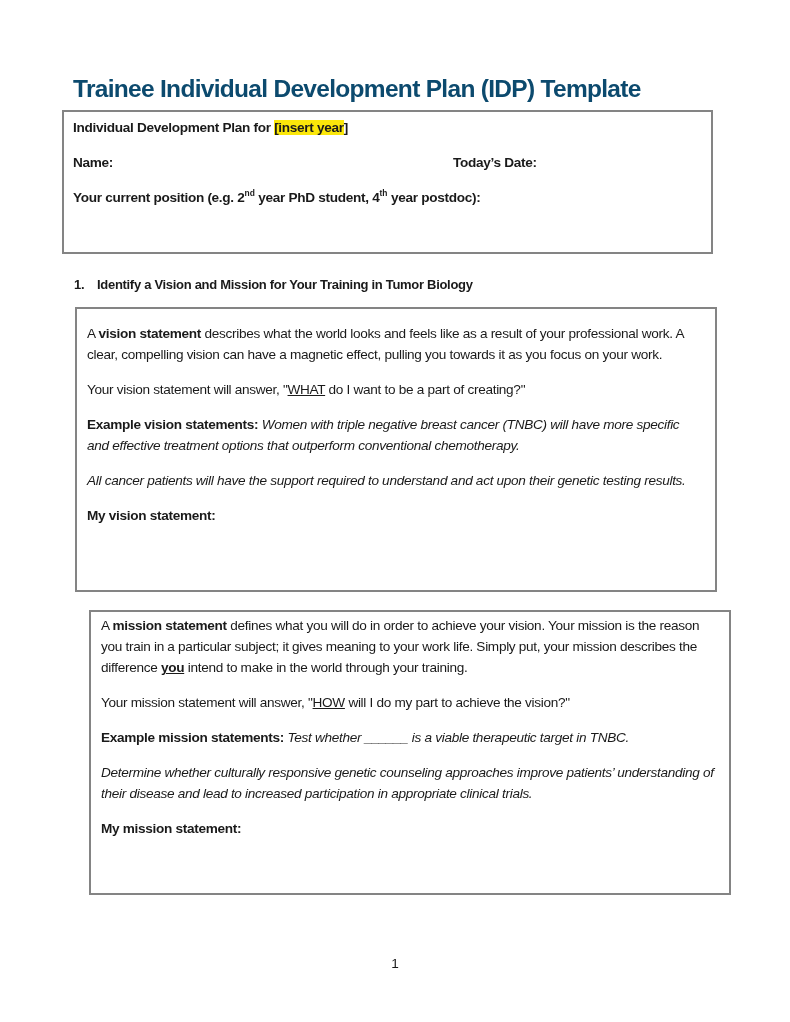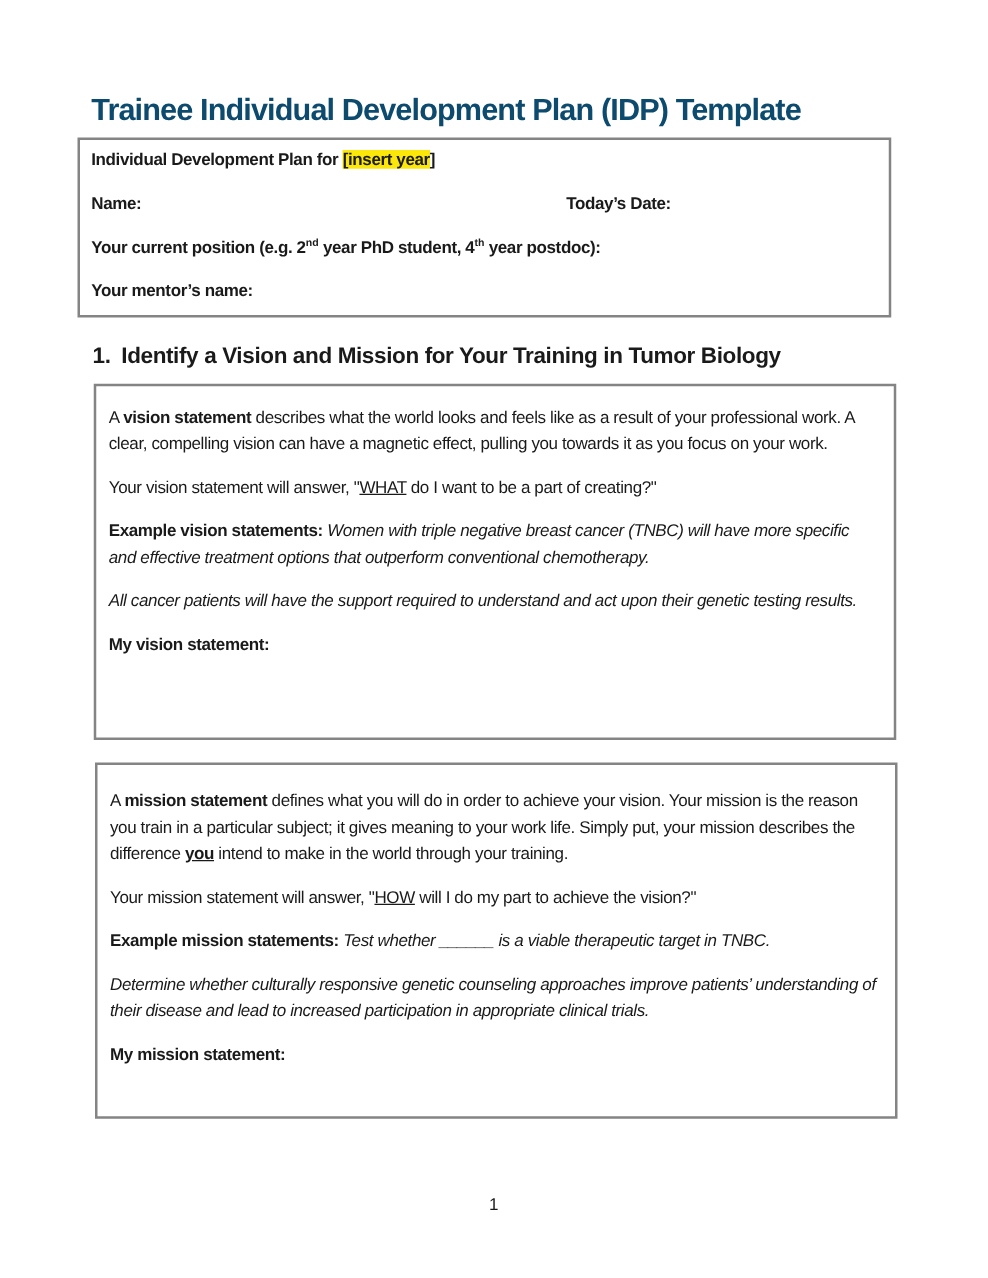--- a/index.html
+++ b/index.html
@@ -62,42 +62,42 @@
   sup {
     font-size: 0.62em;
     letter-spacing: 0;
     line-height: 0;
     text-align: center;
   }
   .section-heading {
     position: absolute;
     left: 74px;
     top: 274px;
-    font-size: 18px;
+    font-size: 13px;
     font-weight: bold;
     letter-spacing: -0.3px;
     white-space: nowrap;
   }
   .section-heading .num {
     display: inline-block;
     width: 23px;
   }
   .vision-box {
     left: 75px;
     top: 307px;
     width: 642px;
     height: 285px;
     padding: 14px 11px 0 10px;
   }
   .mission-box {
-    left: 76px;
+    left: 89px;
     top: 610px;
     width: 642px;
     height: 285px;
-    padding: 18px 11px 0 10px;
+    padding: 3px 11px 0 10px;
   }
   .box p {
     margin: 0;
   }
   .box p + p {
     margin-top: 14px;
   }
   .center-line {
     text-align: left;
   }
@@ -117,21 +117,20 @@
 </style>
 </head>
 <body>
 
 <h1 class="doc-title">Trainee Individual Development Plan (IDP) Template</h1>
 
 <div class="box header-box">
   <p class="hb-line1"><span>Individual Development Plan for </span><span class="highlight">[insert year</span><span>]</span></p>
   <p class="hb-row"><span>Name:</span><span class="hb-date">Today’s Date:</span></p>
   <p class="hb-pos"><span>Your current position (e.g. 2</span><sup>nd</sup><span> year PhD student, 4</span><sup>th</sup><span> year postdoc):</span></p>
-  <p class="hb-mentor">Your mentor’s name:</p>
 </div>
 
 <div class="section-heading"><span class="num">1.</span><span>Identify a Vision and Mission for Your Training in Tumor Biology</span></div>
 
 <div class="box vision-box">
   <p><span>A </span><span class="b">vision statement</span><span> describes what the world looks and feels like as a result of your professional work. A clear, compelling vision can have a magnetic effect, pulling you towards it as you focus on your work.</span></p>
   <p class="center-line"><span>Your vision statement will answer, "</span><span class="u">WHAT</span><span> do I want to be a part of creating?"</span></p>
   <p><span class="b">Example vision statements:</span><span class="i"> Women with triple negative breast cancer (TNBC) will have more specific and effective treatment options that outperform conventional chemotherapy.</span></p>
   <p class="i">All cancer patients will have the support required to understand and act upon their genetic testing results.</p>
   <p class="b">My vision statement:</p>

